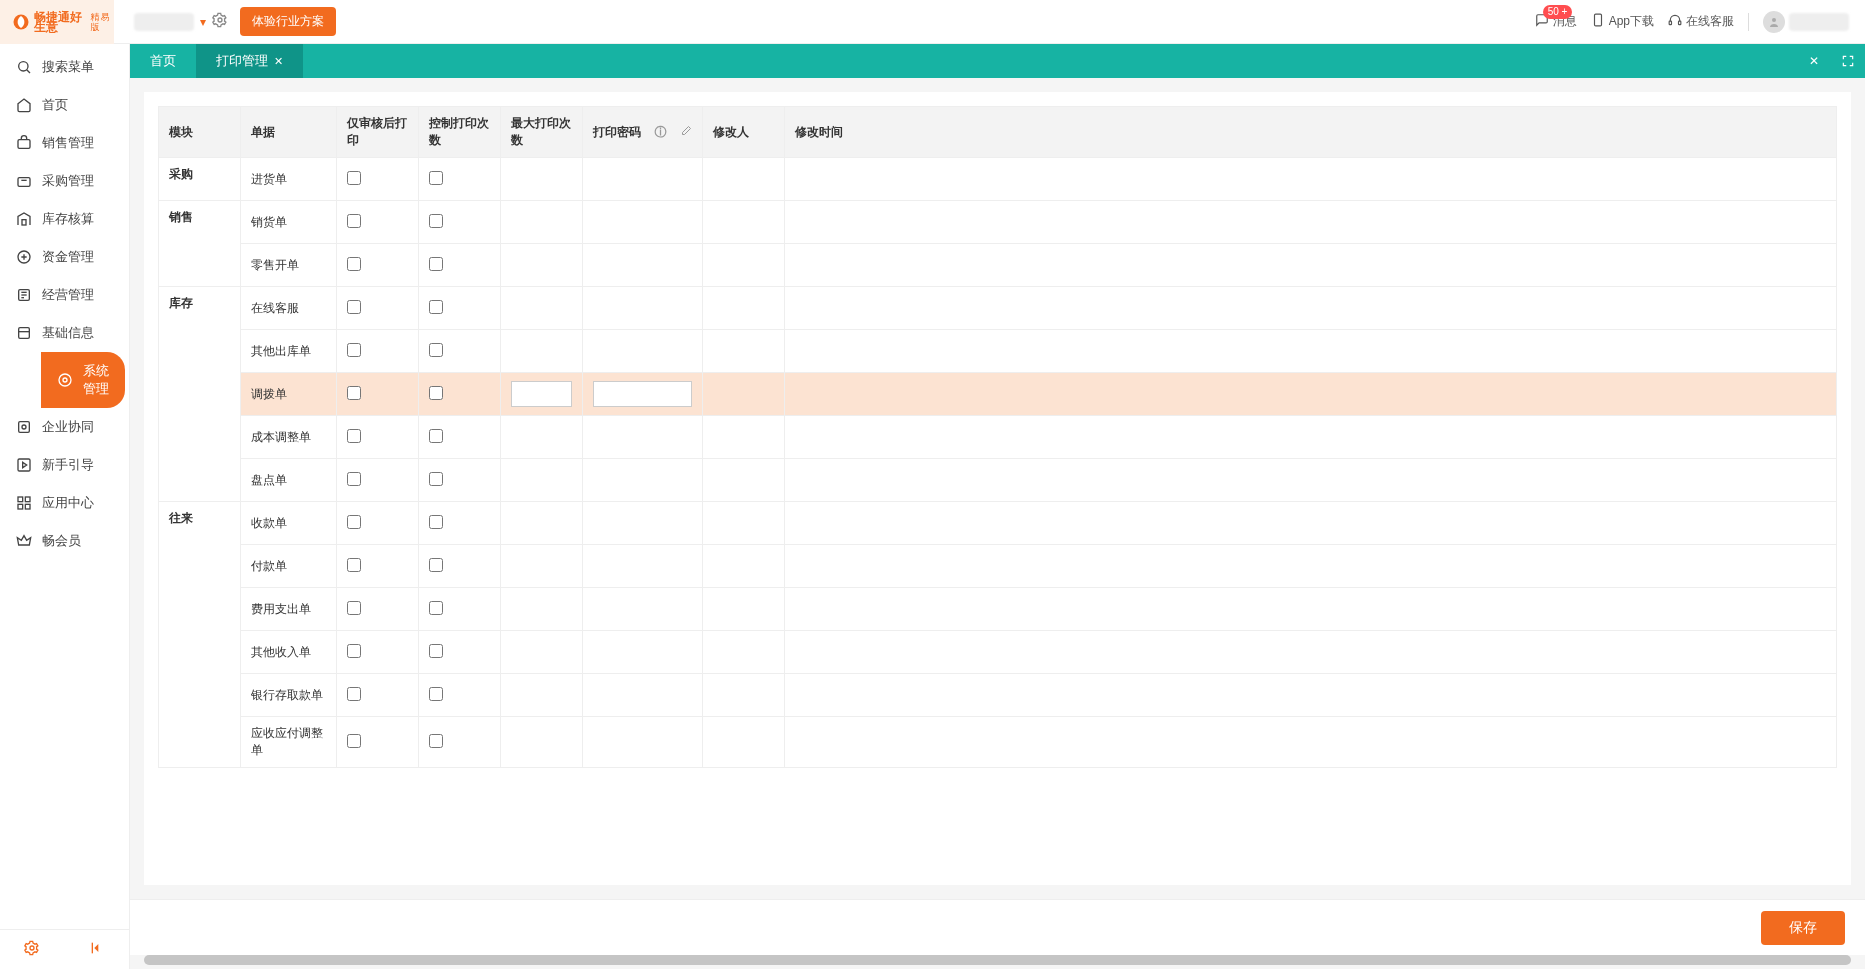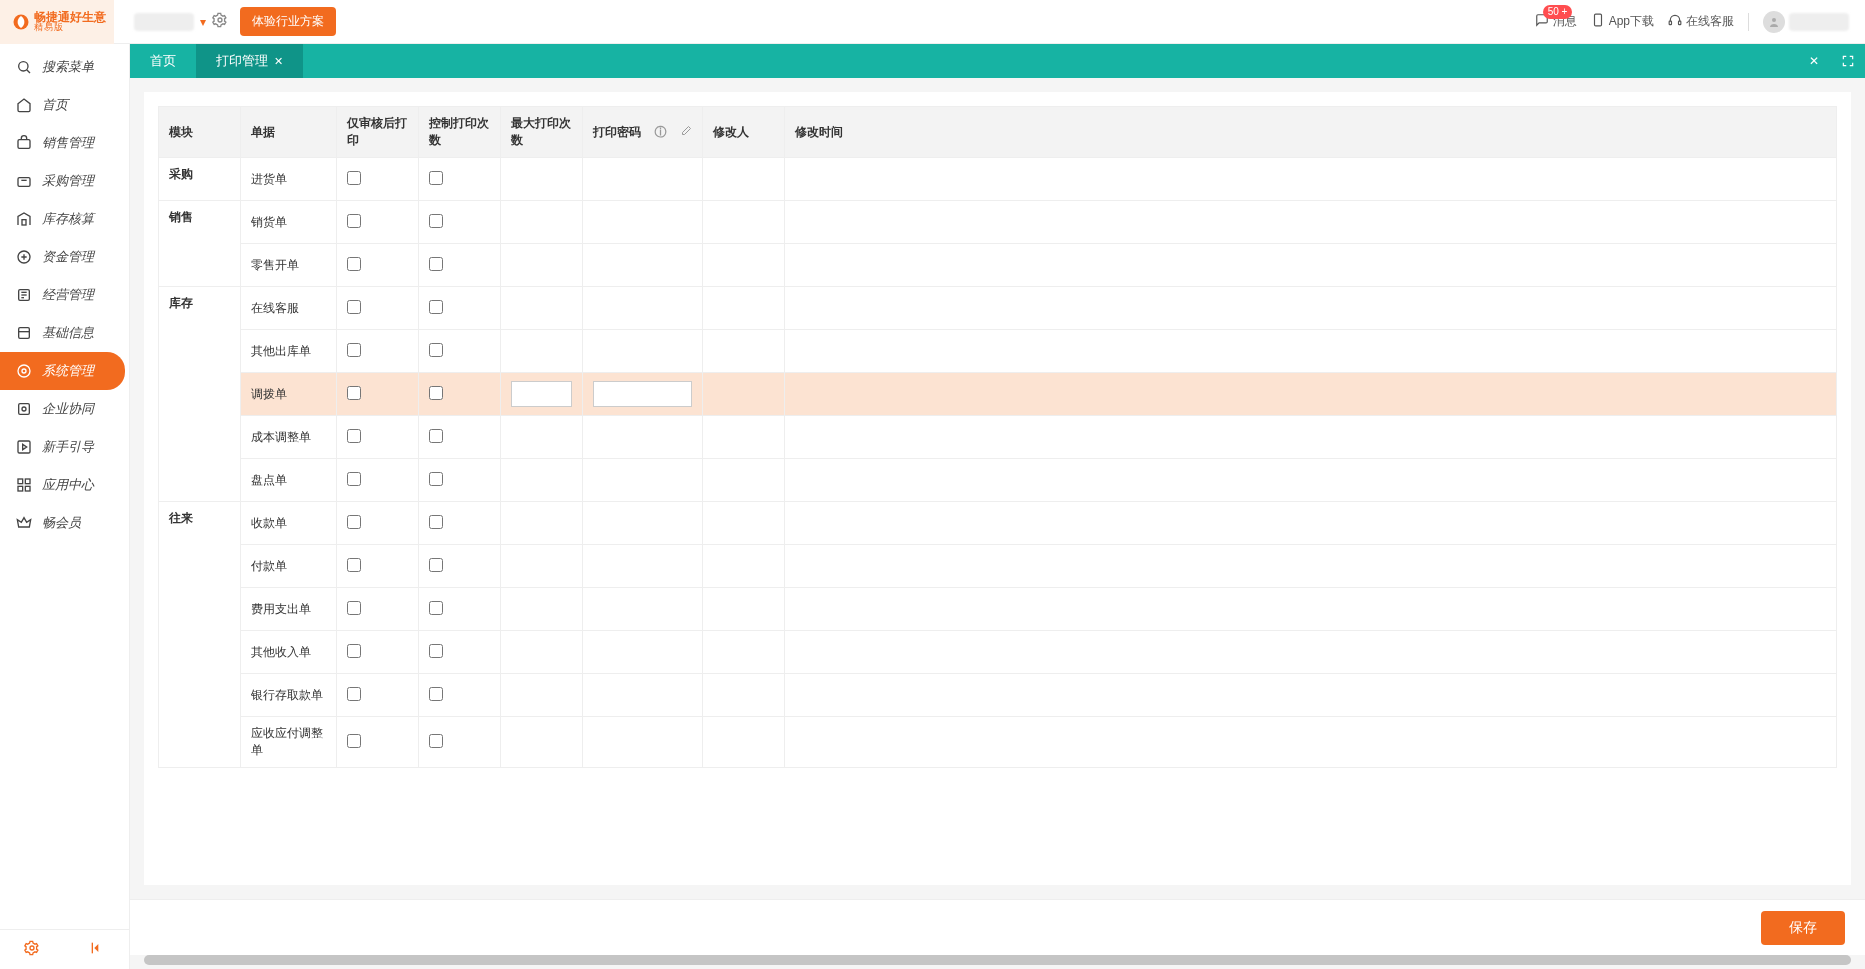--- a/index.html
+++ b/index.html
@@ -3,43 +3,43 @@
 <meta charset="utf-8">
 <style>
 * { box-sizing: border-box; margin: 0; padding: 0; }
 html, body { height: 100%; font-family: -apple-system, "Microsoft YaHei", Arial, sans-serif; font-size: 12px; color: #333; background: #fff; }
 body { display: flex; flex-direction: column; width: 1865px; height: 969px; overflow: hidden; }
 
 
 .topbar { height: 44px; display: flex; align-items: center; padding: 0 16px; border-bottom: 1px solid #eee; background: #fff; }
 .brand-area { width: 114px; display: flex; align-items: center; gap: 4px; background: #fdf0e6; height: 44px; margin: 0 0 0 -16px; padding-left: 12px; }
 .brand-logo { width: 18px; height: 18px; display: inline-flex; }
-.brand-text { display: flex; flex-direction: column; line-height: 10px; }
+.brand-text { display: flex; flex-direction: row; line-height: 10px; }
 .brand-line1 { color: #f26b1f; font-weight: 600; font-size: 12px; }
 .brand-line2 { color: #f26b1f; font-size: 9px; letter-spacing: 1px; }
 .org-select { margin-left: 20px; display: flex; align-items: center; gap: 6px; color: #888; cursor: pointer; }
 .org-name-blur { background: #eee; color: #eee; border-radius: 4px; padding: 2px 18px; filter: blur(1px); }
 .gear { margin-left: 6px; color: #888; cursor: pointer; }
 .industry-btn { margin-left: 12px; background: #f26b1f; color: #fff; border: none; padding: 6px 12px; border-radius: 4px; font-size: 12px; cursor: pointer; }
 .topbar-spacer { flex: 1; }
 .top-actions { display: flex; align-items: center; gap: 14px; color: #555; }
 .top-action { display: flex; align-items: center; gap: 4px; cursor: pointer; position: relative; }
 .badge { position: absolute; top: -8px; left: 8px; background: #ff4d4f; color: #fff; font-size: 10px; padding: 0 5px; border-radius: 8px; line-height: 14px; }
 .divider-v { width: 1px; height: 18px; background: #ddd; }
 .avatar { width: 22px; height: 22px; border-radius: 50%; background: #ddd; display: inline-flex; align-items: center; justify-content: center; color: #aaa; }
 .user-blur { background: #eee; color: #eee; padding: 2px 18px; border-radius: 4px; filter: blur(1px); }
 
 
 .body-row { flex: 1; display: flex; min-height: 0; }
 
 
 .sidebar { width: 130px; background: #fff; border-right: 1px solid #eee; display: flex; flex-direction: column; }
-.side-nav { flex: 1; overflow: auto; padding-top: 4px; font-style: italic; }
+.side-nav { flex: 1; overflow: auto; padding-top: 4px; }
 .nav-item { display: flex; align-items: center; gap: 10px; padding: 10px 16px; color: #444; cursor: pointer; font-size: 13px; }
-.nav-item.active { background: #f26b1f; color: #fff; border-radius: 0 18px 18px 0; margin-right: 4px; }
+.nav-item.active { background: #f26b1f; color: #fff; border-radius: 0 18px 18px 0; margin-right: 4px; margin-left: 41px; }
 .nav-icon { width: 16px; height: 16px; display: inline-flex; align-items: center; justify-content: center; }
 .side-footer { height: 40px; display: flex; align-items: center; justify-content: space-around; border-top: 1px solid #eee; color: #f26b1f; }
 
 
 .main { flex: 1; display: flex; flex-direction: column; background: #f5f5f5; min-width: 0; }
 .tabbar { height: 34px; background: #17b3a3; display: flex; align-items: stretch; color: #fff; }
 .tab { padding: 0 20px; display: flex; align-items: center; gap: 6px; font-size: 13px; cursor: pointer; }
 .tab.inactive { background: #17b3a3; }
 .tab.active { background: #0f9488; }
 .tab-close { font-size: 11px; }

